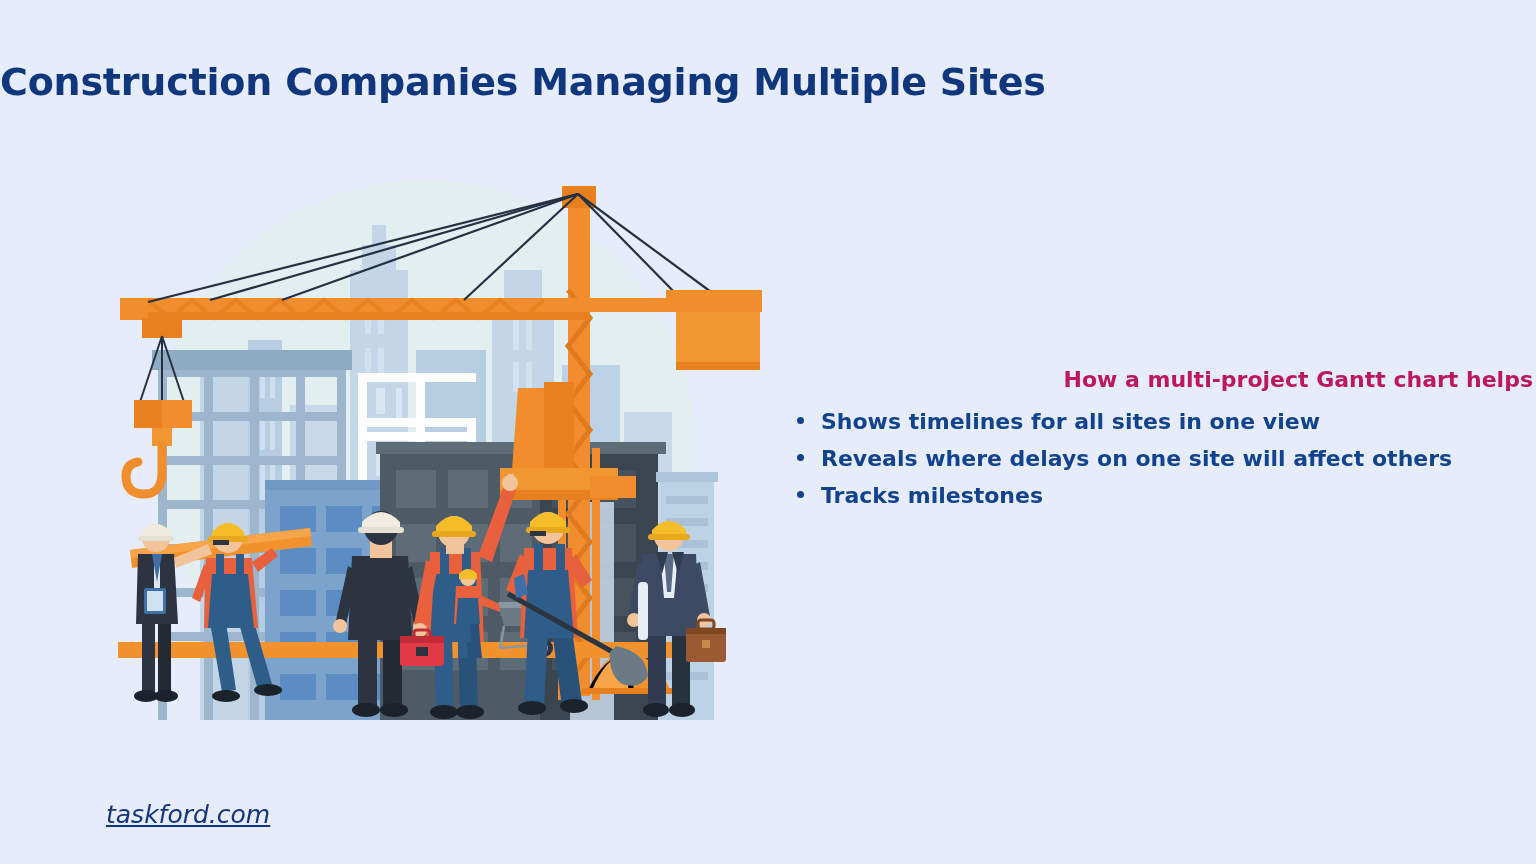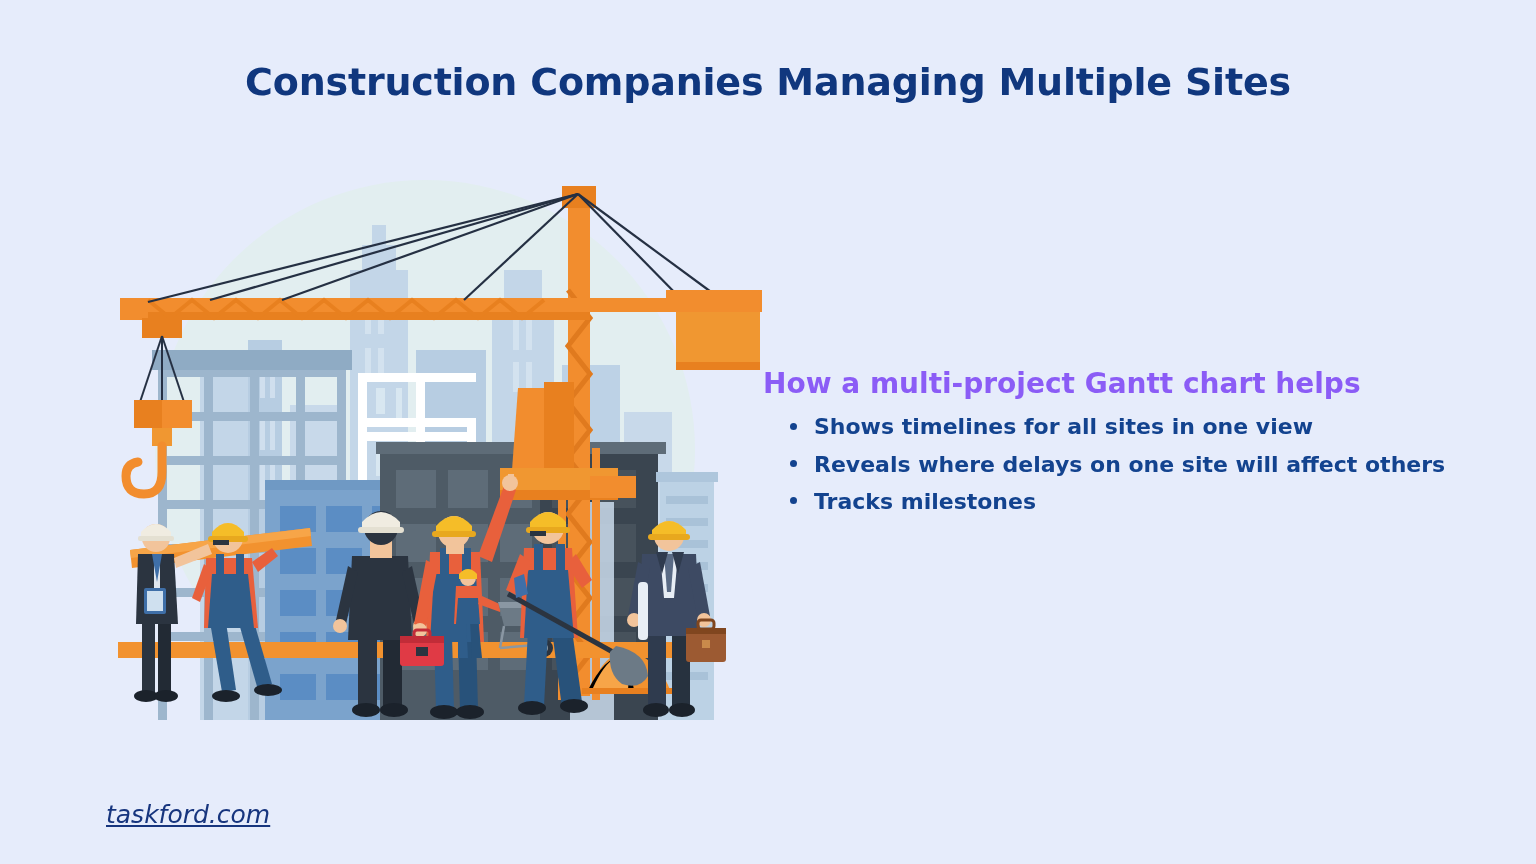--- a/index.html
+++ b/index.html
@@ -7,34 +7,34 @@
     width:1536px;height:864px;
     background:#e6ecfb;
     font-family:"Liberation Sans", sans-serif;
     overflow:hidden;position:relative;
   }
   .slide{position:absolute;inset:0;}
 
   
   .title{
     position:absolute;left:0;top:60px;width:1536px;
-    text-align:center;
+    text-align:left;
     font-size:38px;font-weight:bold;letter-spacing:-0.2px;
     color:#10377e;
     font-family:"DejaVu Sans","Liberation Sans",sans-serif;
   }
 
   
   .copy{position:absolute;left:763px;top:366px;width:770px;}
   .copy-head{
-    font-size:28px;font-weight:bold;color:#8b5cf6;
+    font-size:22px;font-weight:bold;color:#be185d;
     font-family:"DejaVu Sans","Liberation Sans",sans-serif;
-    line-height:1.3;margin:0 0 6px 0;
-  }
-  .copy-list{list-style:none;margin:1px;padding:0;}
+    line-height:1.3;margin:0 0 6px 0;text-align:right;
+  }
+  .copy-list{list-style:none;margin:8px;padding:0;}
   .copy-list li{
     position:relative;
     padding-left:50px;
     font-size:22px;font-weight:bold;color:#13438f;
     font-family:"DejaVu Sans","Liberation Sans",sans-serif;
     line-height:1.69;
     white-space:nowrap;
   }
   .copy-list li .bullet{
     position:absolute;left:26px;top:0.66em;

